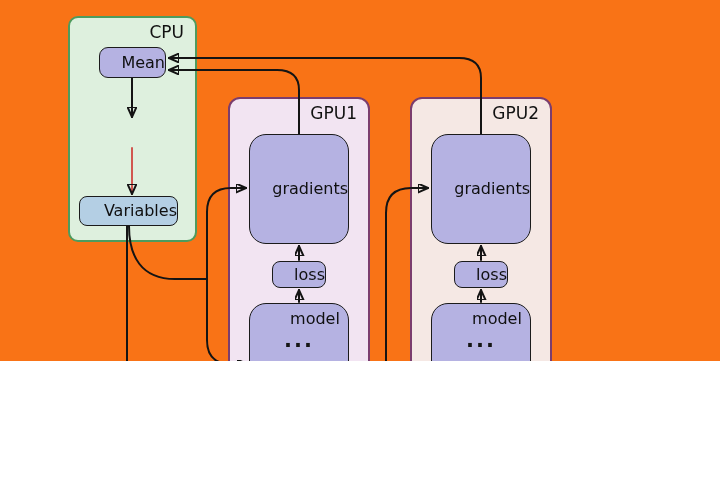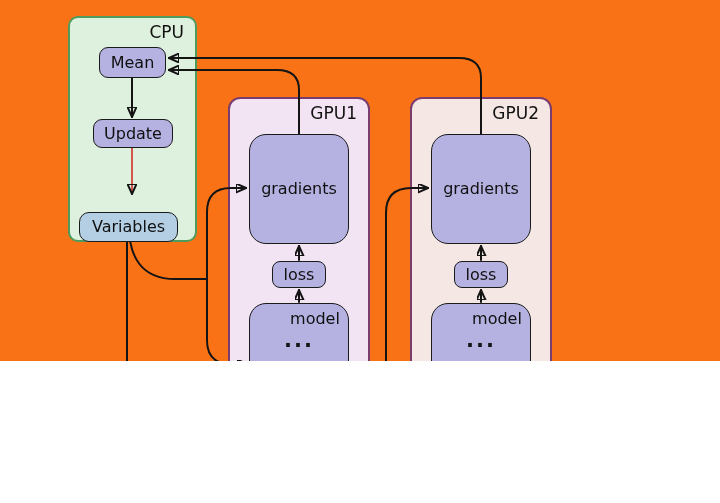--- a/index.html
+++ b/index.html
@@ -15,21 +15,21 @@
   .group.cpu { border-color:var(--cpu-border); background:var(--cpu-fill); border-radius:10px; }
   .group.gpu1 { background:var(--gpu1-fill); }
   .group.gpu2 { background:var(--gpu2-fill); }
   .group-label {
     position:absolute; top:5px; right:11px; font-size:17px; line-height:19px; color:#111;
   }
   .node {
     position:absolute; box-sizing:border-box;
     border:1.7px solid var(--node-border); border-radius:9px;
     background:var(--node-fill);
-    display:flex; align-items:center; justify-content:center;
+    display:flex; align-items:center; justify-content:flex-end;
     font-size:16px; line-height:18px; color:#101010;
   }
   .node.big { border-radius:17px; }
   .node.variables { background:var(--variables-fill); border-radius:10px; }
   .model-label { position:absolute; top:6px; left:16px; width:100%; text-align:center; font-size:16px; }
   .model-dots {
     position:absolute; top:28px; left:0; width:100%; text-align:center;
     font-size:21px; font-weight:bold; line-height:16px; letter-spacing:2px; color:#151515;
   }
   .bar { position:absolute; background:var(--layer-bar); border-radius:1px; }
@@ -88,24 +88,21 @@
     <path d="M 207 279 L 207 212 Q 207 188 231 188 L 246 188" marker-end="url(#ah)"></path>
     <path d="M 207 279 L 207 340 Q 207 364 231 364 L 247 364" marker-end="url(#ah)"></path>
 
     <path d="M 127 226 L 127 433 Q 127 453 147 453 L 366 453 Q 386 453 386 433 L 386 213 Q 386 188 411 188 L 428 188" marker-end="url(#ah)"></path>
     <path d="M 386 414 C 386 382 398 367 428 366" marker-end="url(#ah)"></path>
   </svg>
 
   <div class="node" style="left:99px; top:47px; width:67px; height:31px;">
     <span>Mean</span>
   </div>
-  <div class="node" style="left:93px; top:119px; width:80px; height:29px;">
-    <span>Update</span>
-  </div>
-  <div class="node variables" style="left:79px; top:212px; width:99px; height:30px;">
+  <div class="node variables" style="left:79px; top:196px; width:99px; height:30px;border-radius:8px;">
     <span>Variables</span>
   </div>
 
   <div class="node big" style="left:249px; top:134px; width:100px; height:110px;">
     <span>gradients</span>
   </div>
   <div class="node" style="left:272px; top:261px; width:54px; height:27px; border-radius:8px;">
     <span>loss</span>
   </div>
   <div class="node big" style="left:249px; top:303px; width:100px; height:122px; display:block;">

